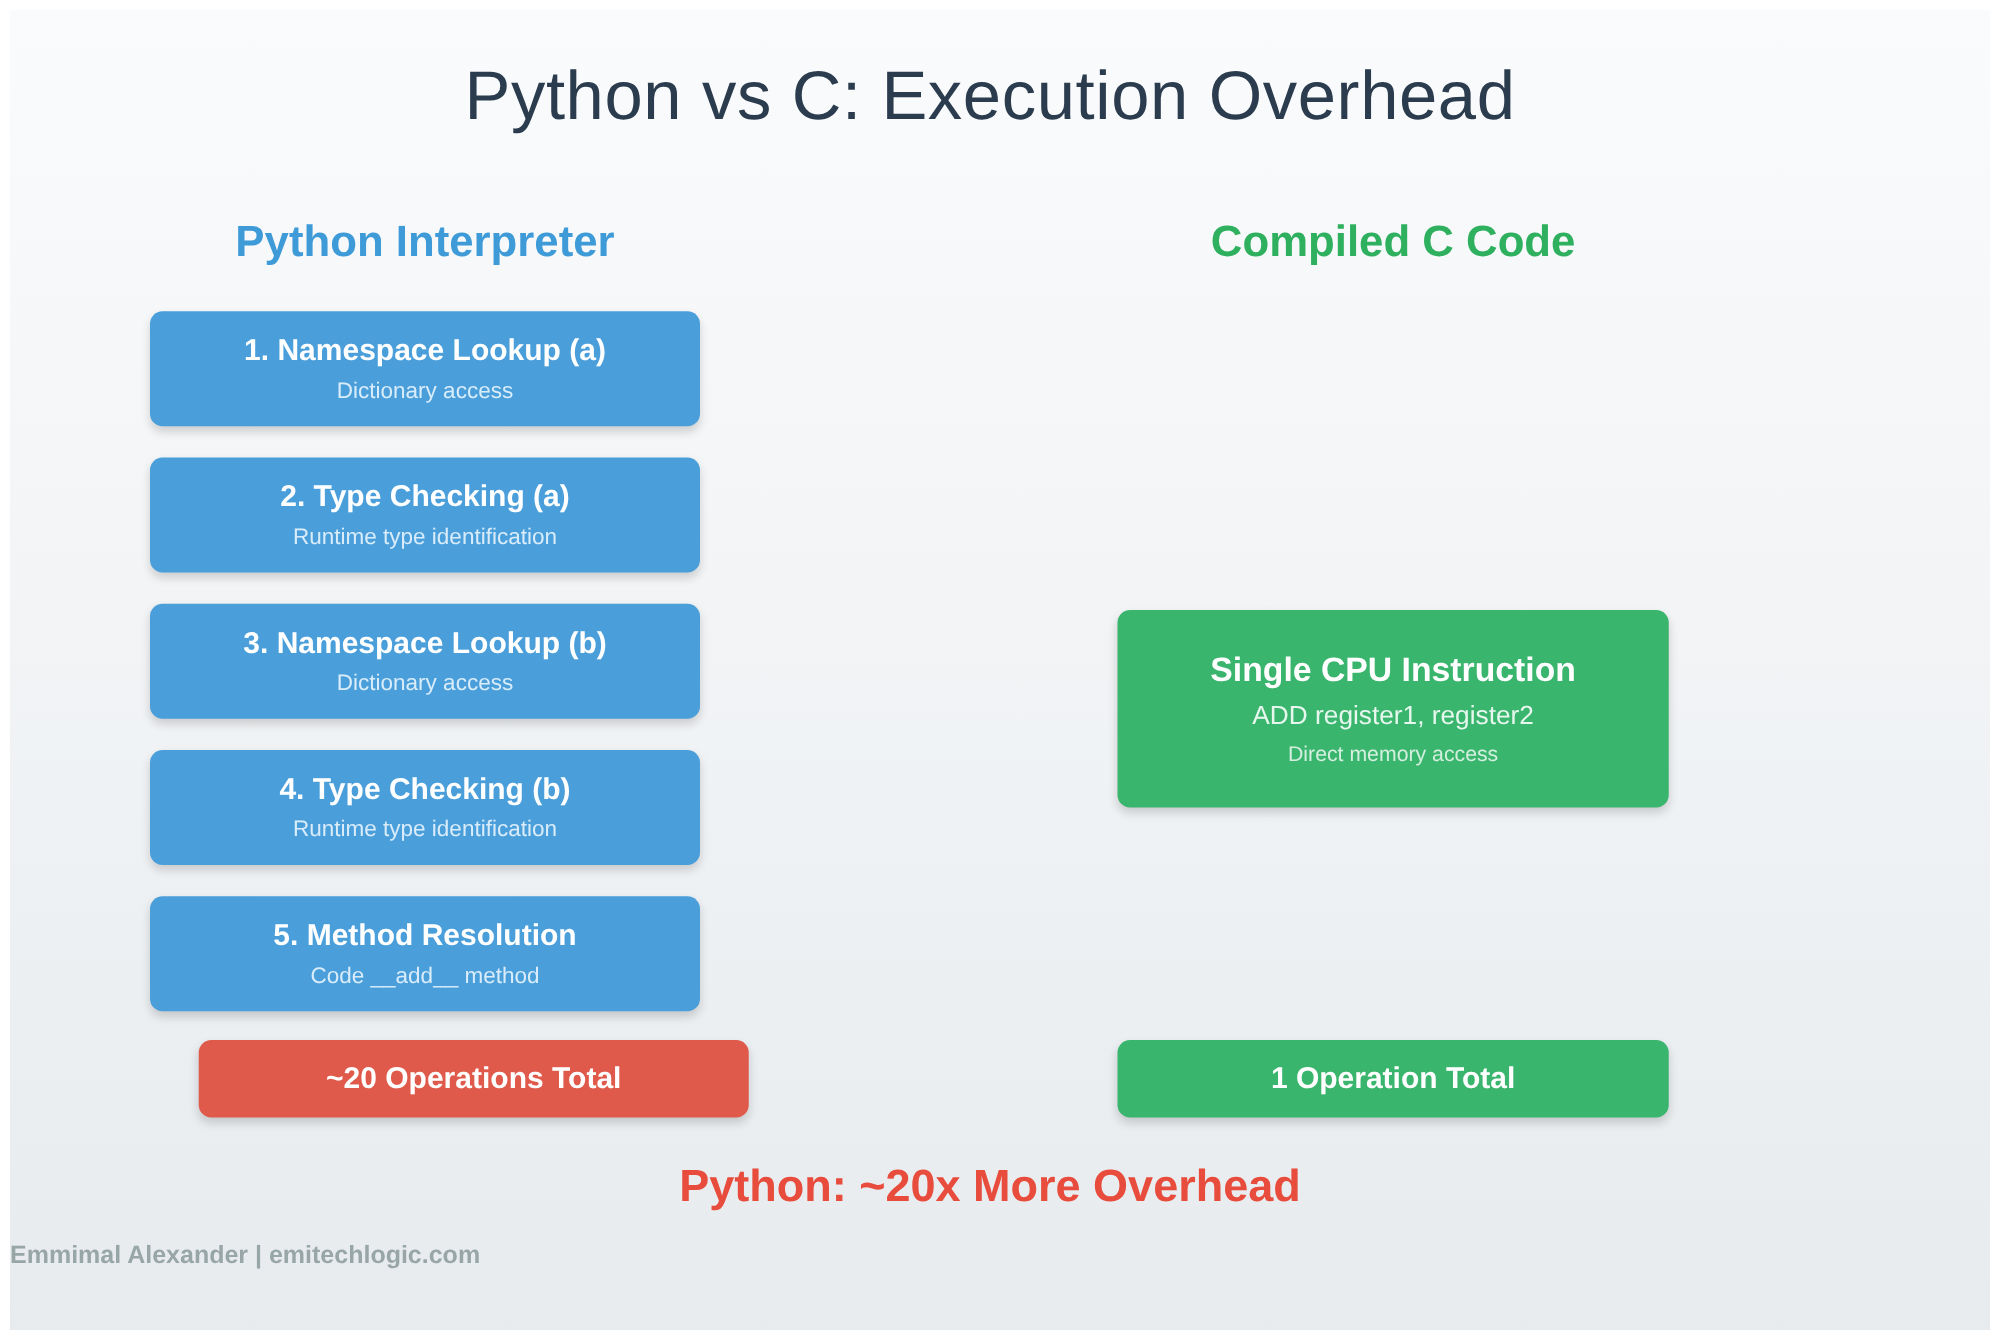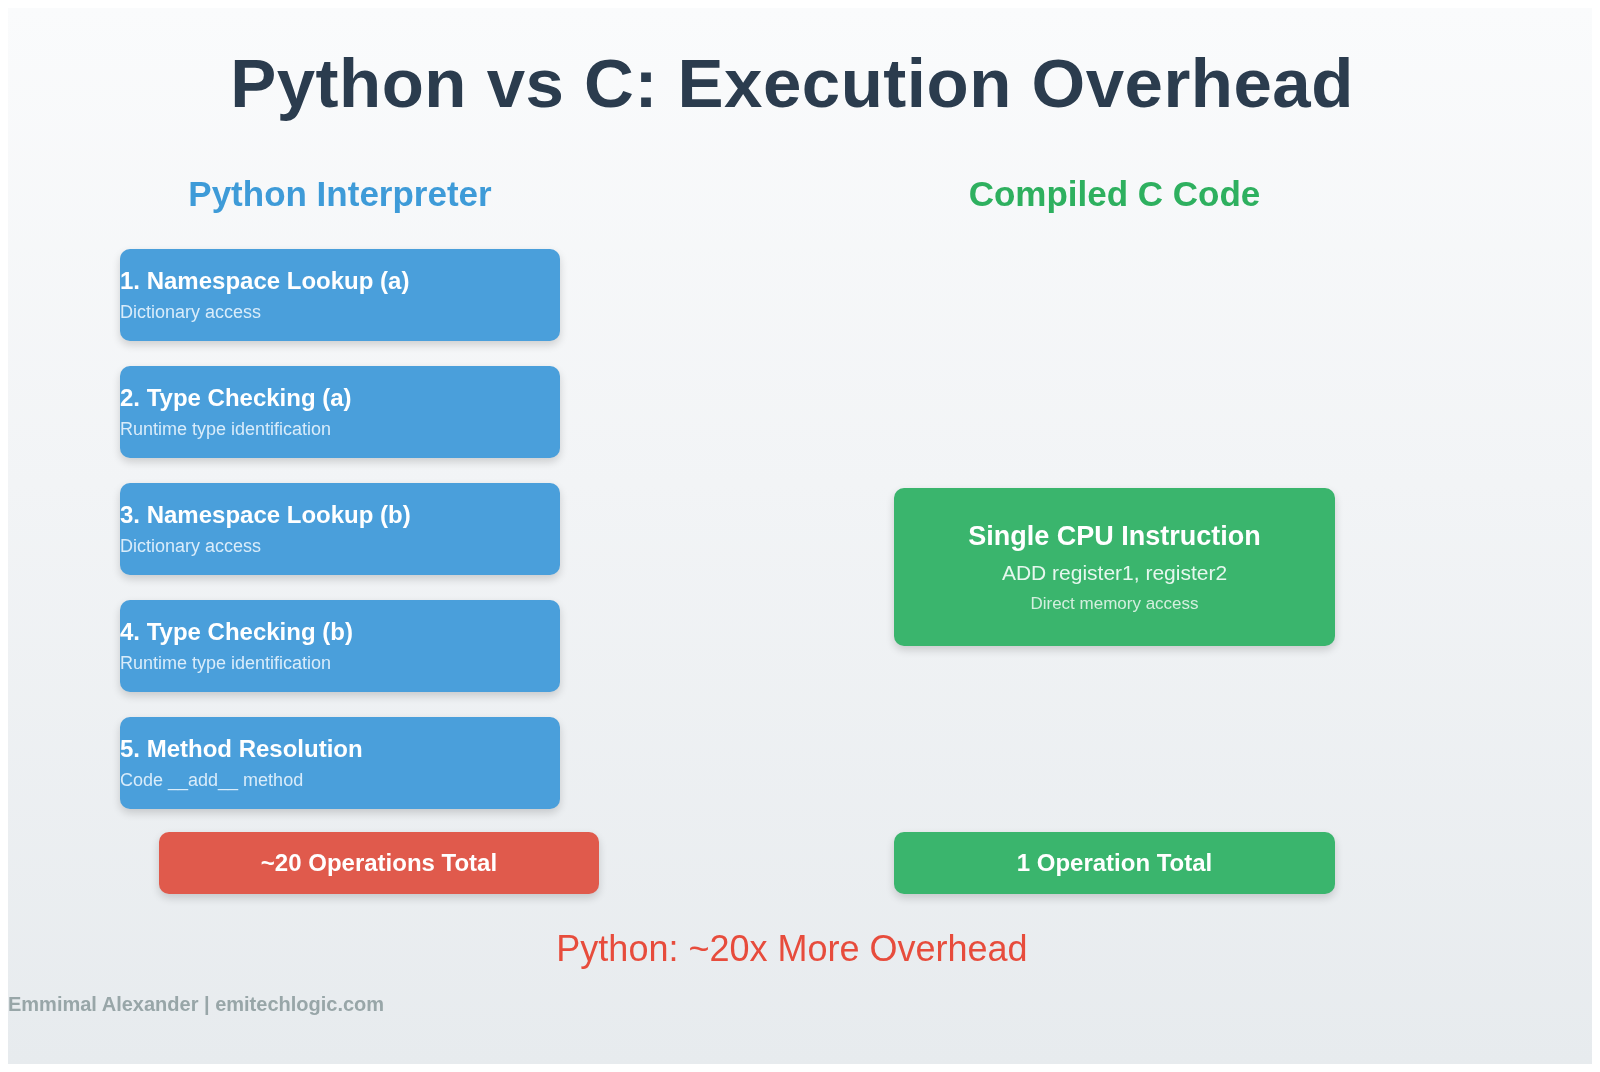--- a/index.html
+++ b/index.html
@@ -14,22 +14,22 @@
   .canvas {
     position: absolute;
     left: 8px; top: 8px;
     width: 1584px; height: 1056px;
     background: linear-gradient(180deg, #fafbfc 0%, #f2f4f6 45%, #e7ebee 100%);
   }
   .page-title {
     position: absolute;
     top: 36px; left: 0; width: 1568px;
     text-align: center;
-    font-size: 69px;
-    font-weight: bold;
+    font-size: 55px;
+    font-weight: normal;
     color: #2b3c4e;
     letter-spacing: 0.5px;
   }
   .page-subtitle {
     position: absolute;
     top: 111px; left: 0; width: 1568px;
     text-align: center;
     font-size: 22px;
     color: #8a9296;
   }
@@ -49,20 +49,21 @@
   }
   .step-box {
     width: 440px;
     height: 92px;
     margin-bottom: 25px;
     background: #4a9fdb;
     border-radius: 10px;
     box-shadow: 0 4px 8px rgba(0,0,0,0.16);
     display: flex;
     flex-direction: column;
+    align-items: center;
     justify-content: center;
     gap: 7px;
   }
   .step-title {
     font-size: 24px;
     font-weight: bold;
     color: #ffffff;
   }
   .step-subtitle {
     font-size: 18px;
@@ -109,21 +110,21 @@
   }
   .c-box-line2 {
     font-size: 17px;
     color: #d3efde;
   }
   .conclusion {
     position: absolute;
     top: 920px; left: 0; width: 1568px;
     text-align: center;
     font-size: 36px;
-    font-weight: normal;
+    font-weight: bold;
     color: #e74c3c;
   }
   .footer-credit {
     position: absolute;
     top: 985px; left: 0; width: 1568px;
     font-size: 20px;
     font-weight: bold;
     color: #98a6a8;
   }
 </style>

